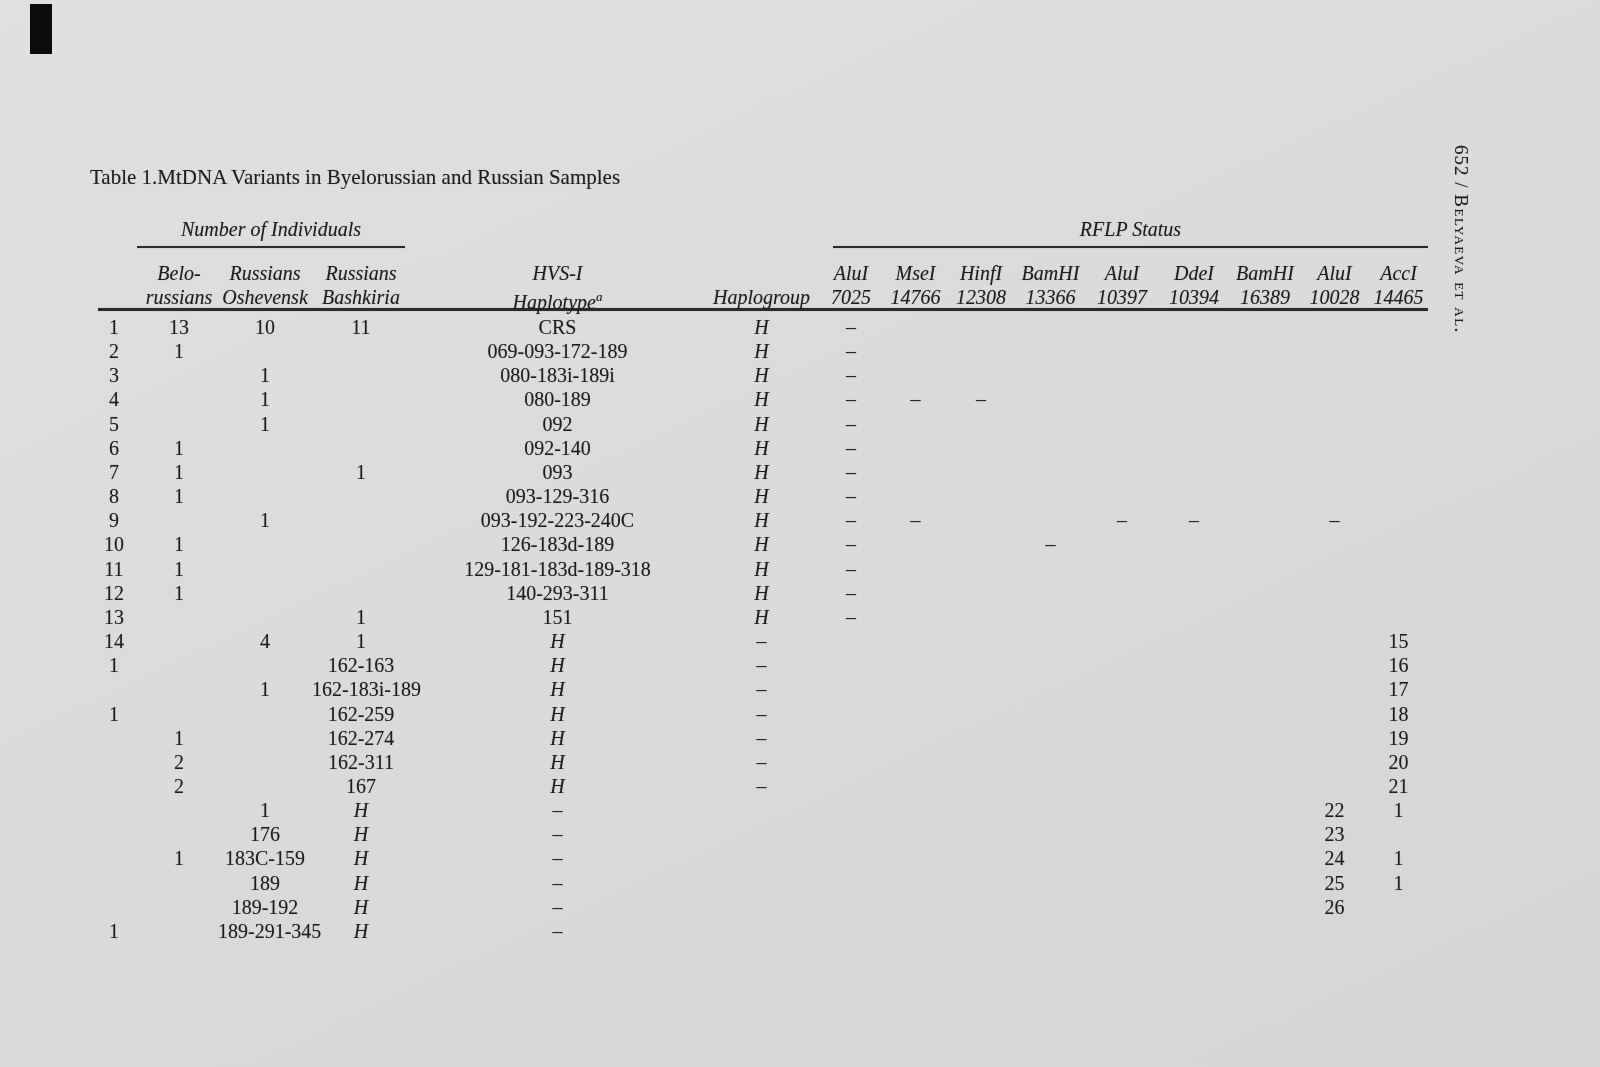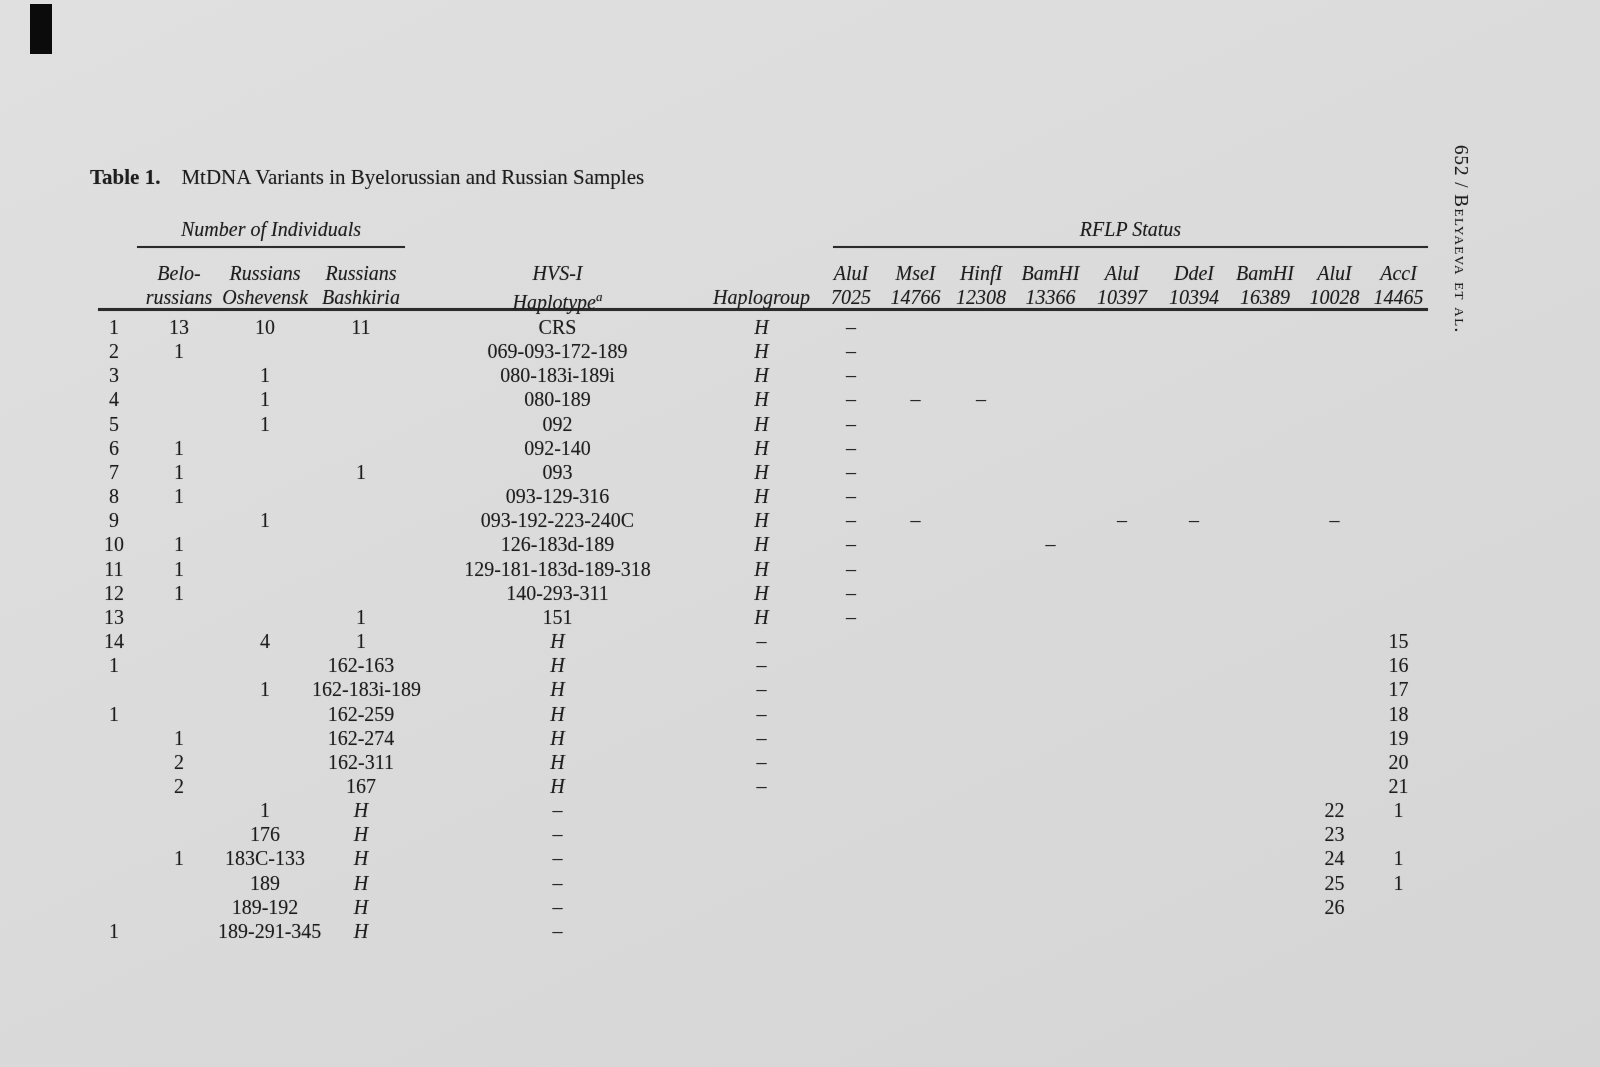--- a/index.html
+++ b/index.html
@@ -15,22 +15,22 @@
   .artifact{ position:absolute; left:30px; top:4px; width:22px; height:50px; background:#0b0b0b; }
 
   .side-text{
     position:absolute; left:1450px; top:145px; height:300px;
     writing-mode:vertical-rl;
     font-size:19px; letter-spacing:1px; white-space:nowrap;
   }
   .side-text .authors{ font-variant:small-caps; letter-spacing:1.5px; }
 
   .title{ position:absolute; left:90px; top:165px; font-size:21px; white-space:nowrap; }
-  .title .lbl{ font-weight:bold; }
-  .title .txt{ margin-left:21px; }
+  .title .lbl{ font-weight:normal; }
+  .title .txt{ }
 
   .groupA{ position:absolute; top:217px; height:24px; line-height:24px;
            font-style:italic; font-size:20px; text-align:center; }
   #grp-individuals{ left:137px; width:268px; }
   #grp-rflp{ left:833px; width:595px; }
 
   .rule{ position:absolute; background:#2b2b2b; box-shadow:0 0 1px rgba(0,0,0,.45); }
   #rule-individuals{ left:137px; top:246px; width:268px; height:2px; }
   #rule-rflp{ left:833px; top:246px; width:595px; height:2px; }
   #rule-header-bottom{ left:98px; top:308px; width:1330px; height:3px; }
@@ -424,21 +424,21 @@
       <div></div>
       <div></div>
       <div></div>
       <div></div>
       <div></div>
       <div></div>
       <div>23</div>
       <div></div>
       <div></div>
       <div>1</div>
-      <div>183C-133</div>
+      <div>183C-159</div>
       <div class="grp">H</div>
       <div>–</div>
       <div></div>
       <div></div>
       <div></div>
       <div></div>
       <div></div>
       <div></div>
       <div></div>
       <div></div>

